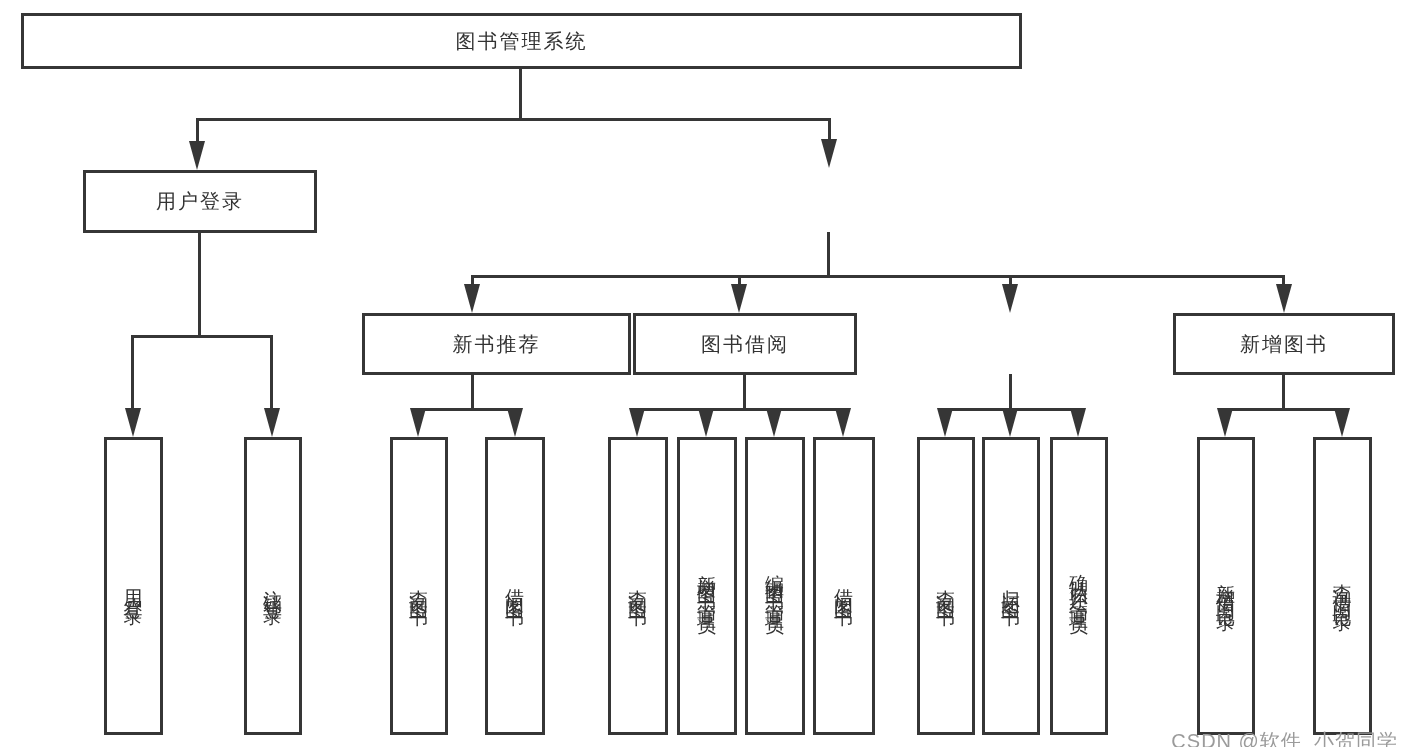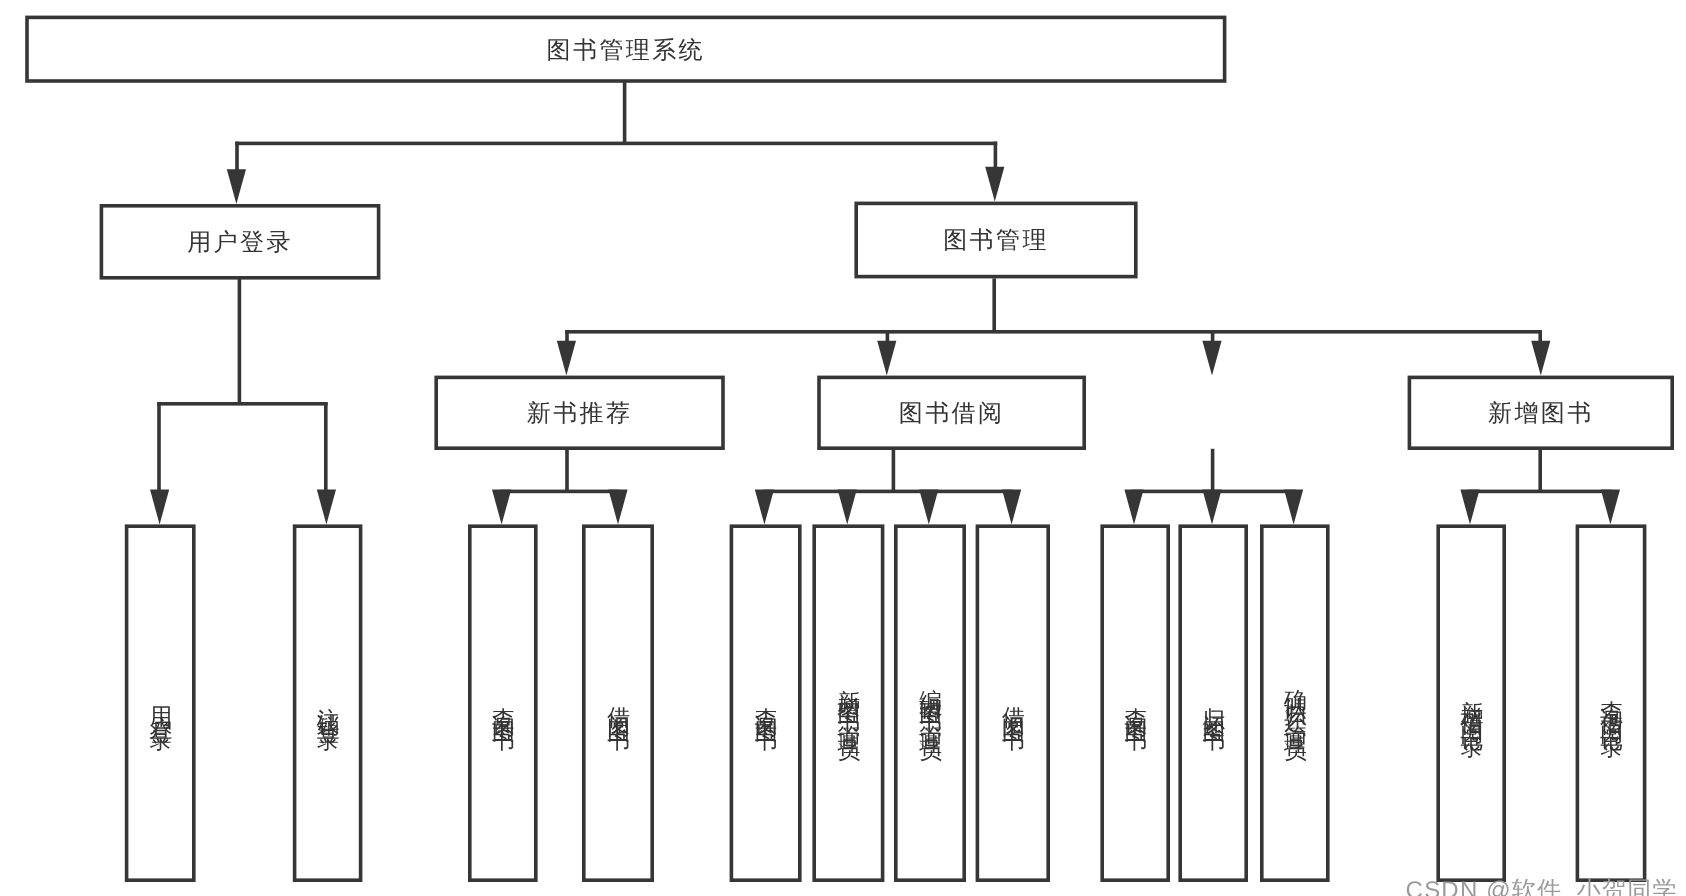--- a/index.html
+++ b/index.html
@@ -65,42 +65,41 @@
   <div class="node" style="left:21px; top:13px; width:1001px; height:56px;">图书管理系统</div>
 
   <div class="vline" style="left:519px; top:68px; height:52px;"></div>
   <div class="hline" style="left:196px; top:118px; width:635px;"></div>
   <div class="vline" style="left:196px; top:118px; height:30px;"></div>
   <div class="vline" style="left:828px; top:118px; height:28px;"></div>
   <div class="arr" style="left:189px; top:141px;"></div>
   <div class="arr" style="left:821px; top:139px;"></div>
 
   <div class="node" style="left:83px; top:170px; width:234px; height:63px;">用户登录</div>
-  <div class="node" style="left:712px; top:168px; width:236px; height:64px;">图书管理</div>
 
   <div class="vline" style="left:198px; top:232px; height:105px;"></div>
   <div class="hline" style="left:131px; top:335px; width:142px;"></div>
   <div class="vline" style="left:131px; top:335px; height:77px;"></div>
   <div class="vline" style="left:270px; top:335px; height:77px;"></div>
   <div class="arr" style="left:125px; top:408px;"></div>
   <div class="arr" style="left:264px; top:408px;"></div>
 
   <div class="vline" style="left:827px; top:232px; height:45px;"></div>
   <div class="hline" style="left:471px; top:275px; width:814px;"></div>
   <div class="vline" style="left:471px; top:275px; height:12px;"></div>
   <div class="vline" style="left:738px; top:275px; height:12px;"></div>
   <div class="vline" style="left:1009px; top:275px; height:12px;"></div>
   <div class="vline" style="left:1282px; top:275px; height:12px;"></div>
   <div class="arr" style="left:464px; top:284px;"></div>
   <div class="arr" style="left:731px; top:284px;"></div>
   <div class="arr" style="left:1002px; top:284px;"></div>
   <div class="arr" style="left:1276px; top:284px;"></div>
 
-  <div class="node" style="left:362px; top:313px; width:242px; height:62px;">新书推荐</div>
-  <div class="node" style="left:633px; top:313px; width:224px; height:62px;margin-left:48px;">图书借阅</div>
+  <div class="node" style="left:362px; top:313px; width:269px; height:62px;">新书推荐</div>
+  <div class="node" style="left:633px; top:313px; width:224px; height:62px;">图书借阅</div>
   <div class="node" style="left:1173px; top:313px; width:222px; height:62px;">新增图书</div>
 
   <div class="vline" style="left:471px; top:374px; height:36px;"></div>
   <div class="hline" style="left:417px; top:408px; width:99px;"></div>
   <div class="arr" style="left:410px; top:408px;"></div>
   <div class="arr" style="left:507px; top:408px;"></div>
 
   <div class="vline" style="left:743px; top:374px; height:36px;"></div>
   <div class="hline" style="left:636px; top:408px; width:208px;"></div>
   <div class="arr" style="left:629px; top:408px;"></div>

